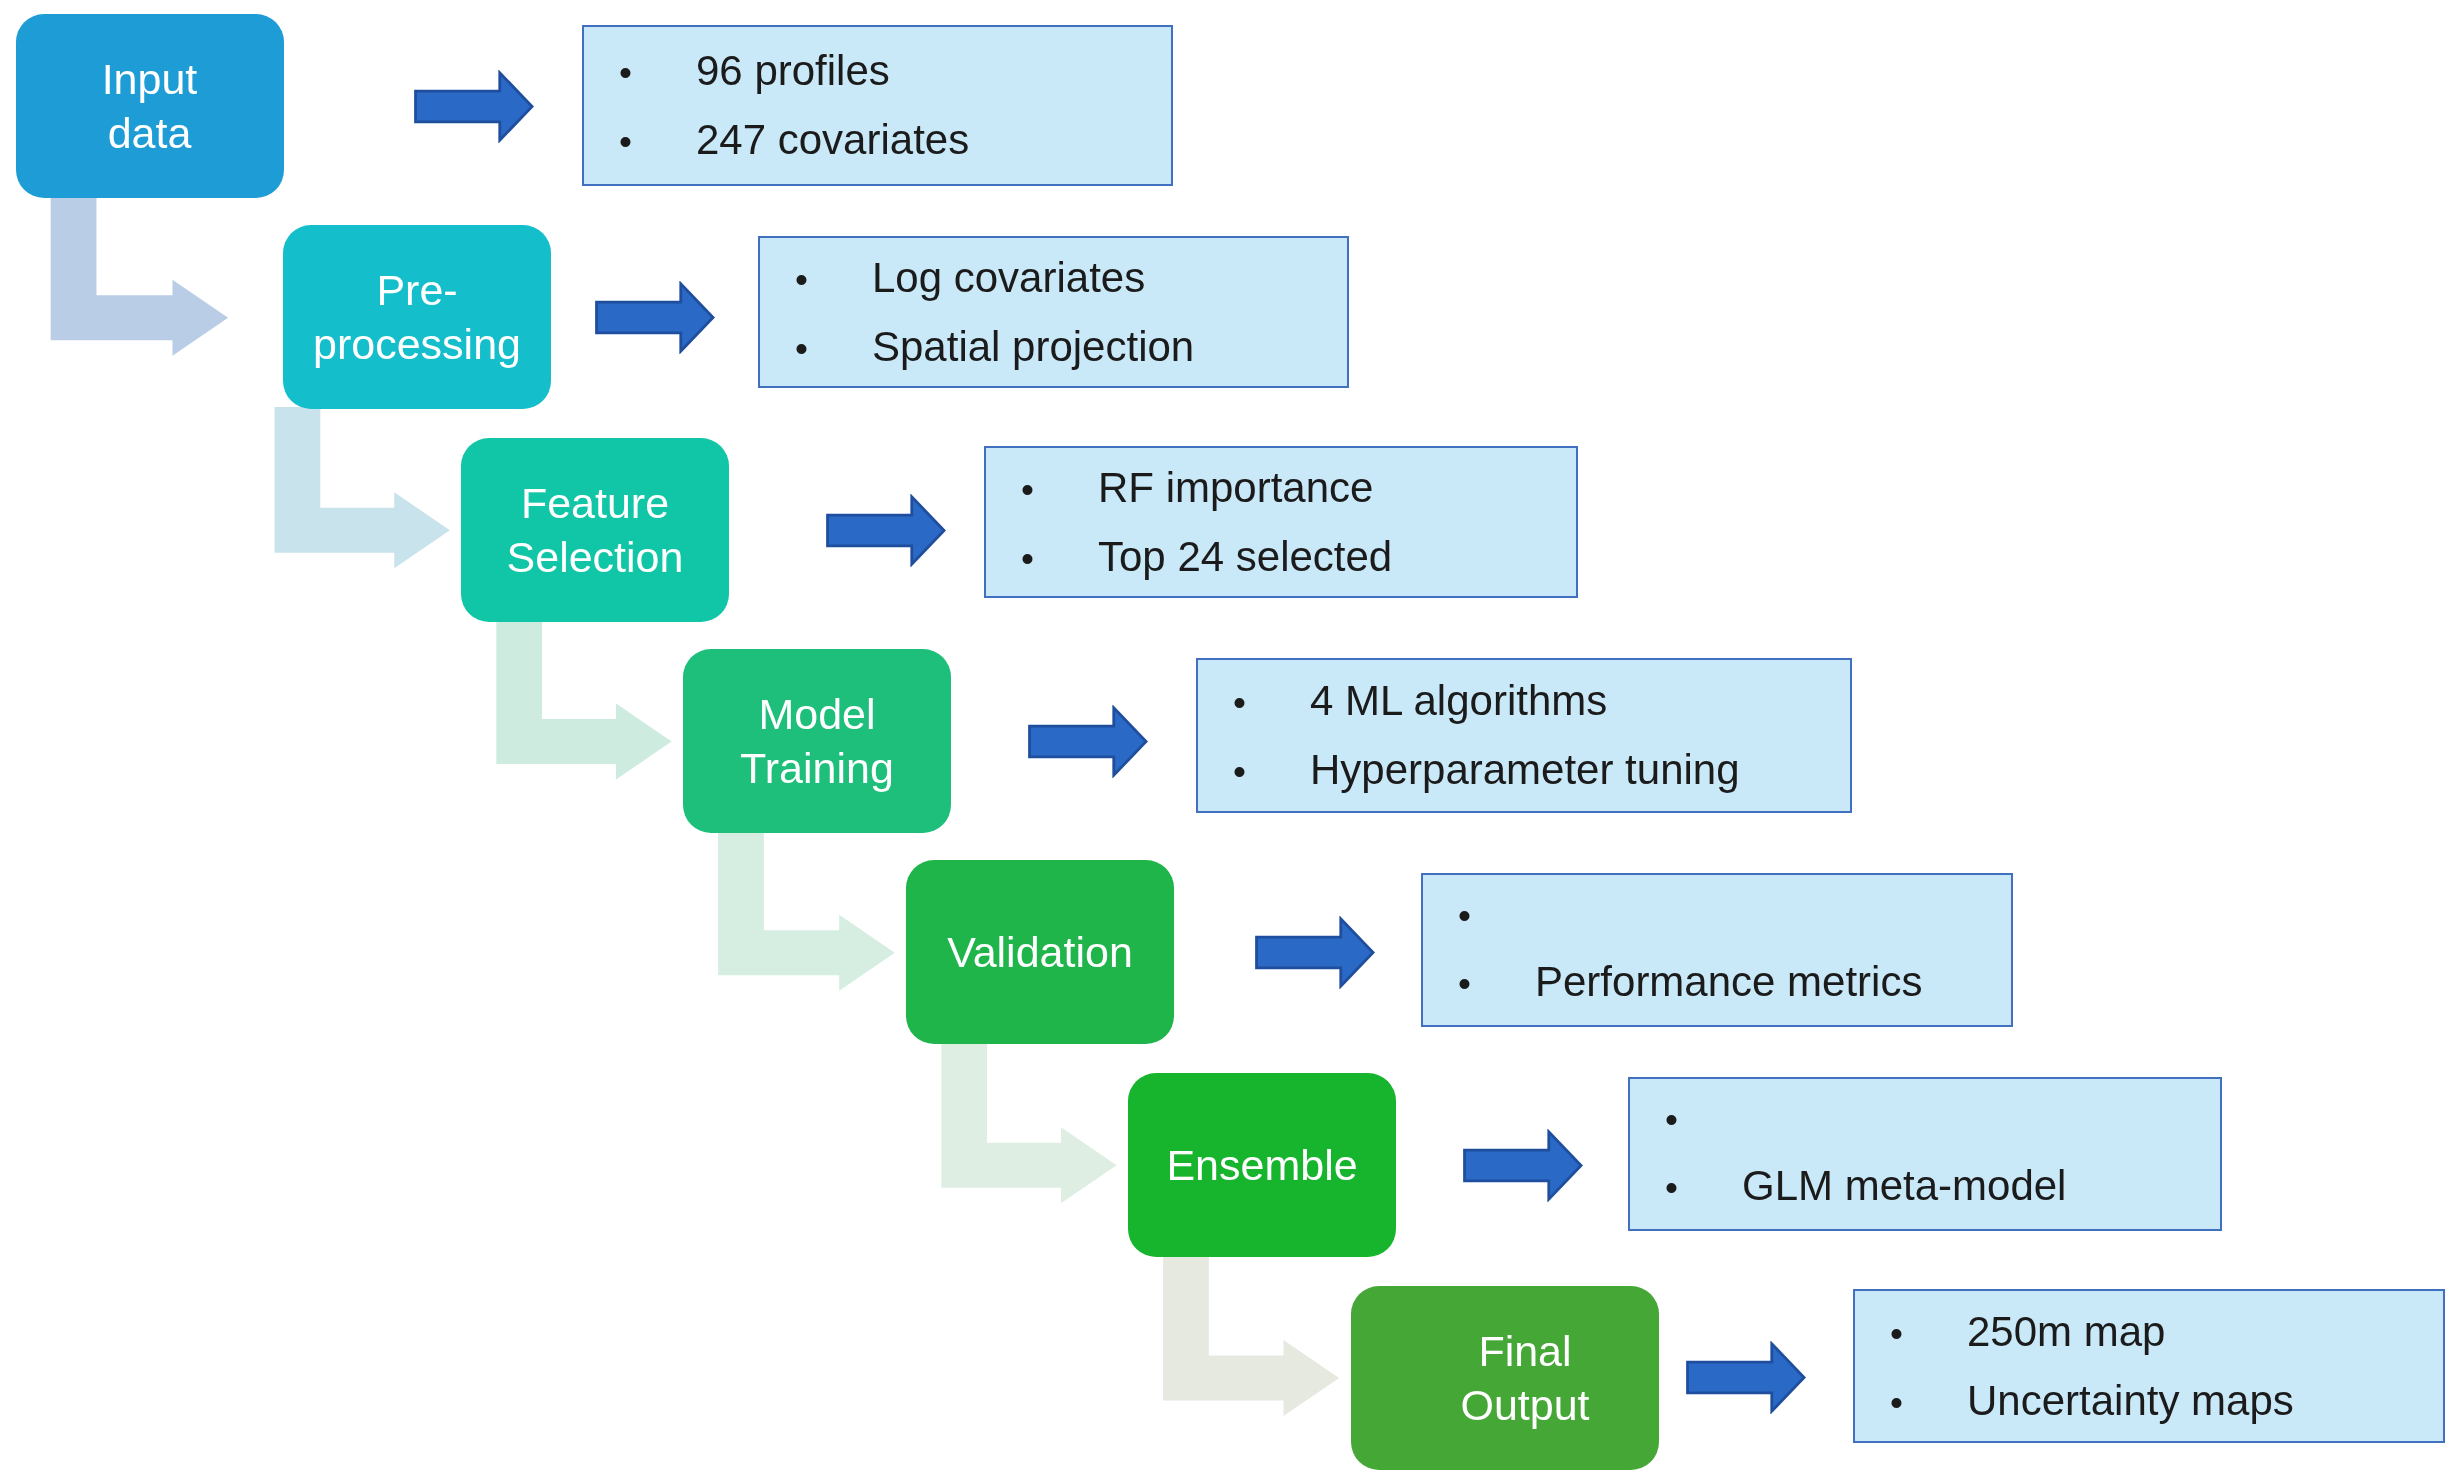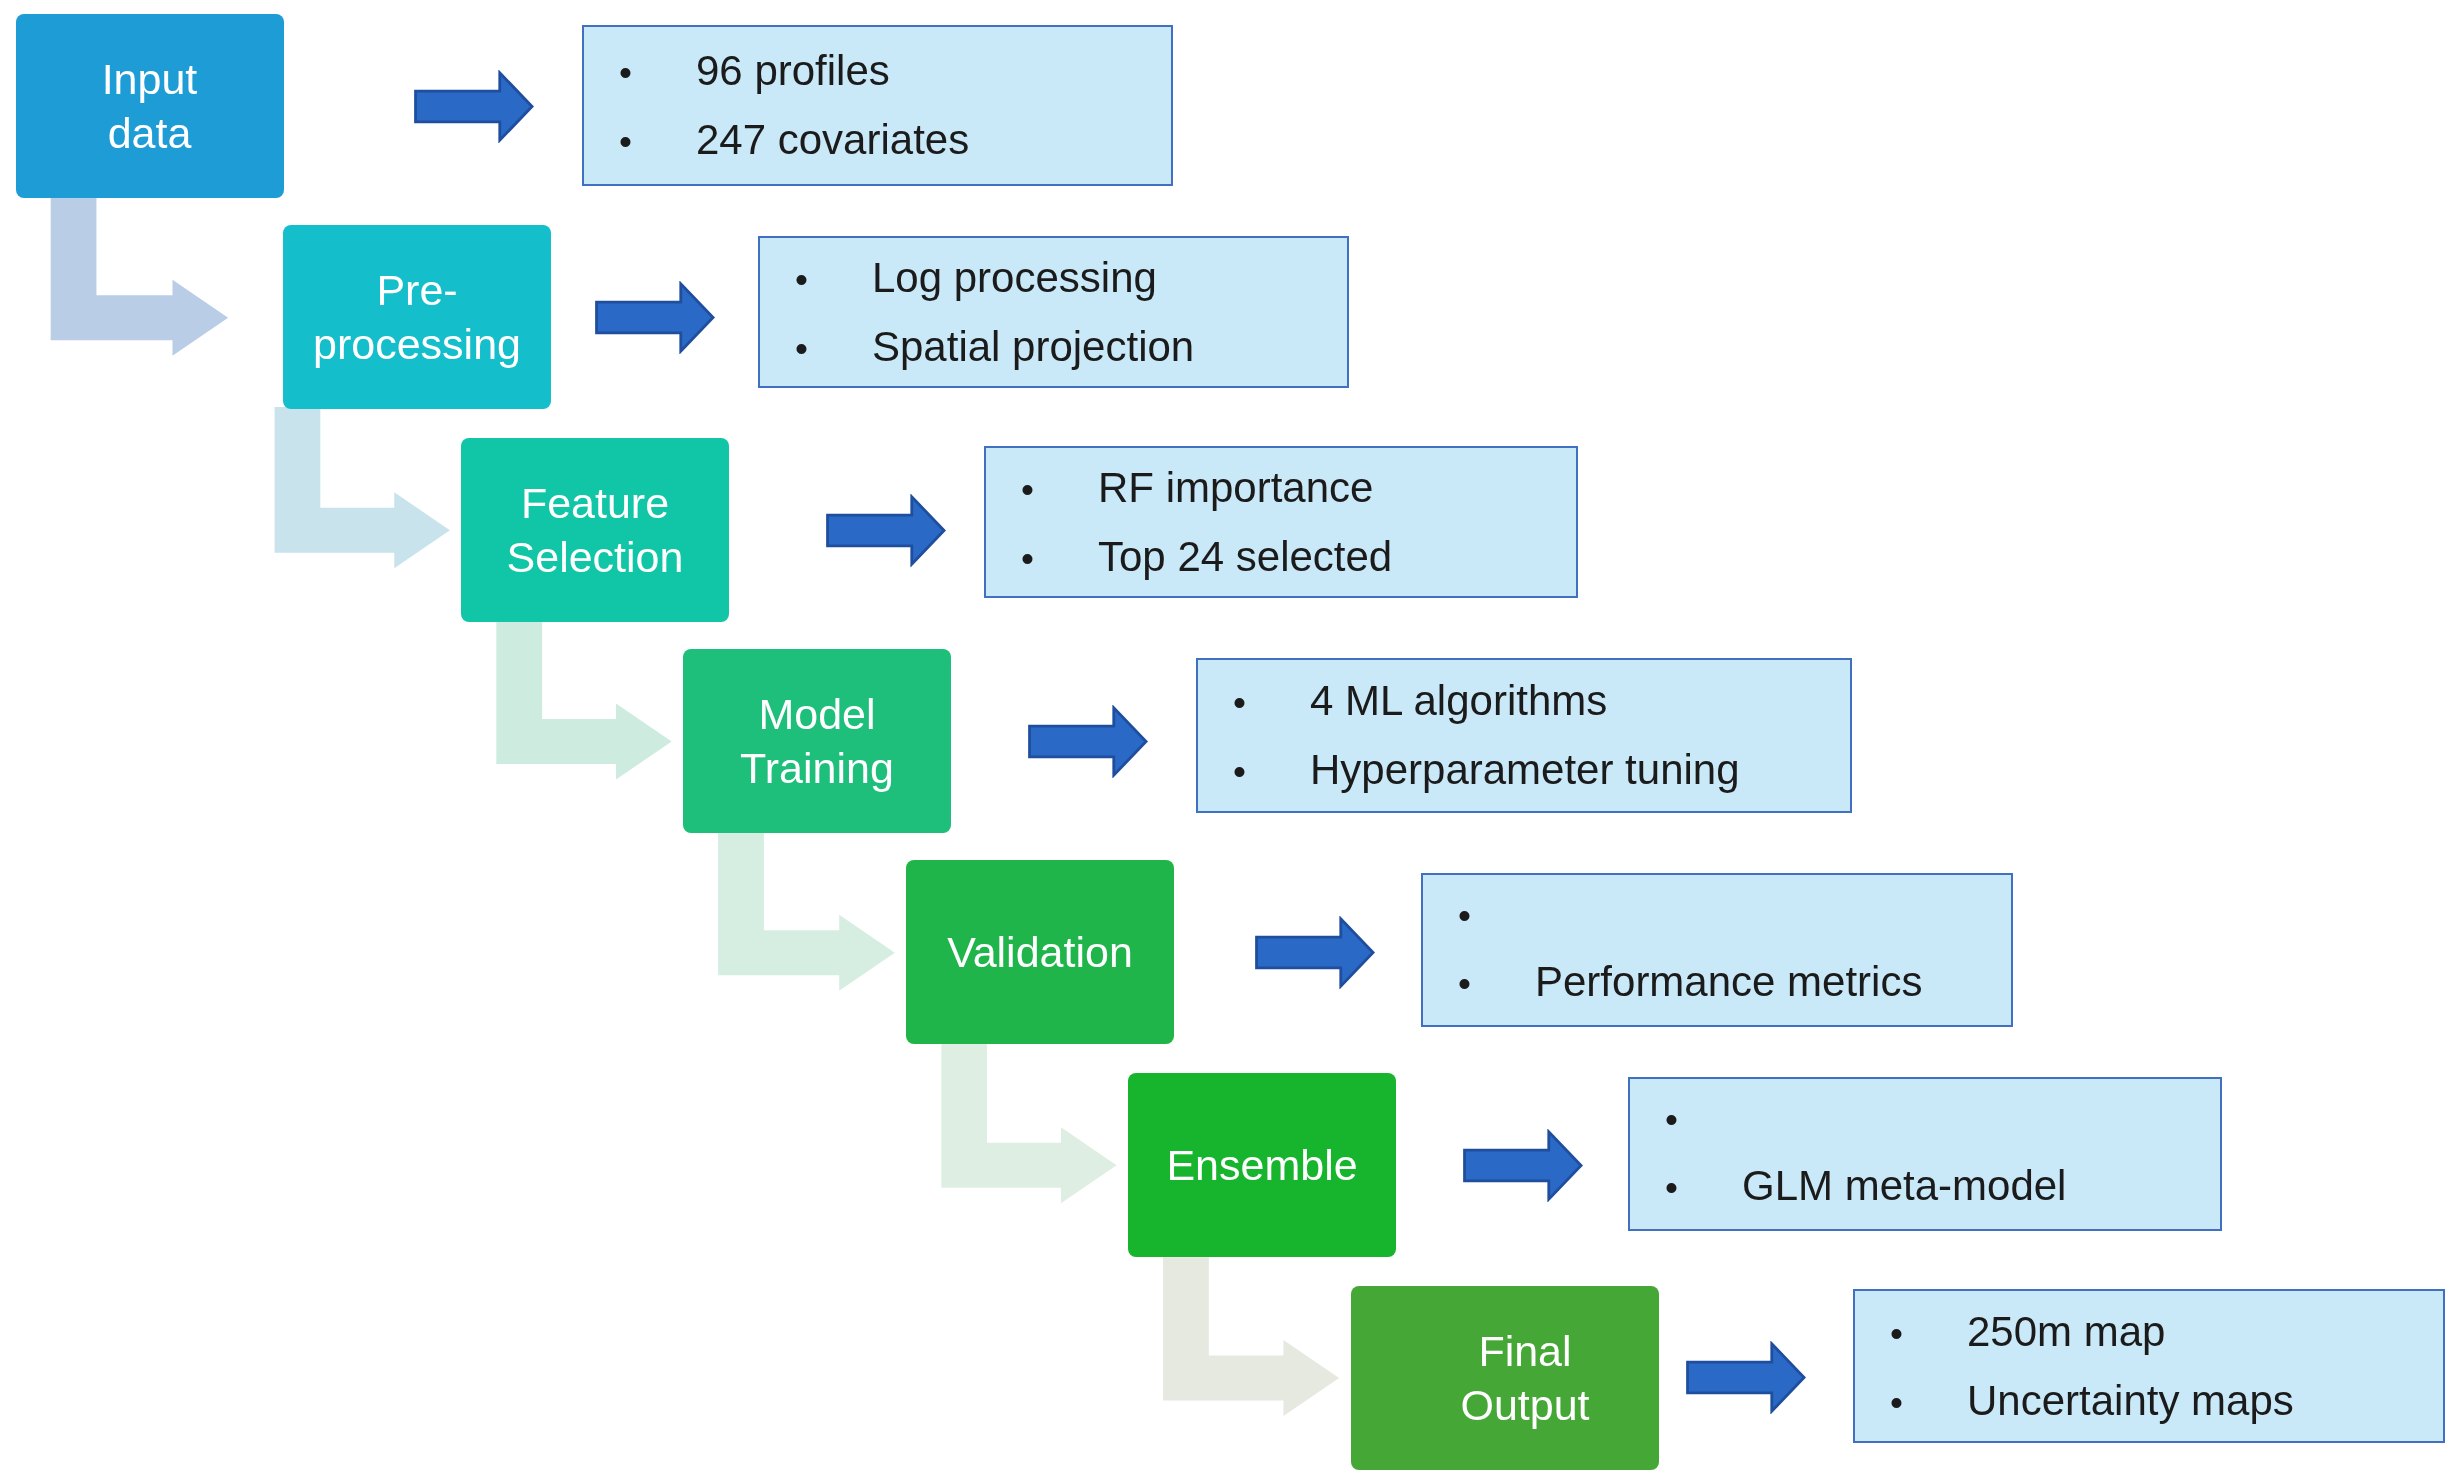--- a/index.html
+++ b/index.html
@@ -5,21 +5,21 @@
   html,body{margin:0;padding:0;background:#ffffff;}
   body{
     width:2462px;height:1483px;position:relative;overflow:hidden;
     font-family:"Liberation Sans", sans-serif;
   }
   #canvas{position:absolute;inset:0;}
   
   #connector-layer{position:absolute;left:0;top:0;width:2462px;height:1483px;z-index:1;}
   
   .step{
-    position:absolute;width:268px;height:184px;border-radius:8px;
+    position:absolute;width:268px;height:184px;border-radius:28px;
     display:flex;align-items:center;justify-content:center;text-align:center;
     color:#ffffff;font-size:43px;line-height:1.26;white-space:pre-line;z-index:2;
   }
   .s0{left:15.5px;top:14px;}
   .s1{left:239px;top:225px;}
   .s2{left:461px;top:438px;}
   .s3{left:683px;top:649px;}
   .s4{left:906px;top:860px;}
   .s5{left:1128px;top:1073px;}
   .s6{left:1351px;top:1286px;padding-left:40px;}
@@ -103,21 +103,21 @@
         <span>96 profiles</span>
       </div>
     <div class="bline">
         <span class="dot">•</span>
         <span>247 covariates</span>
       </div>
   </div>
   <div class="callout b1" style="background-color: rgb(201, 232, 248); border-color: rgb(64, 112, 191);">
     <div class="bline">
         <span class="dot">•</span>
-        <span>Log processing</span>
+        <span>Log covariates</span>
       </div>
     <div class="bline">
         <span class="dot">•</span>
         <span>Spatial projection</span>
       </div>
   </div>
   <div class="callout b2" style="background-color: rgb(201, 232, 248); border-color: rgb(64, 112, 191);">
     <div class="bline">
         <span class="dot">•</span>
         <span>RF importance</span>

